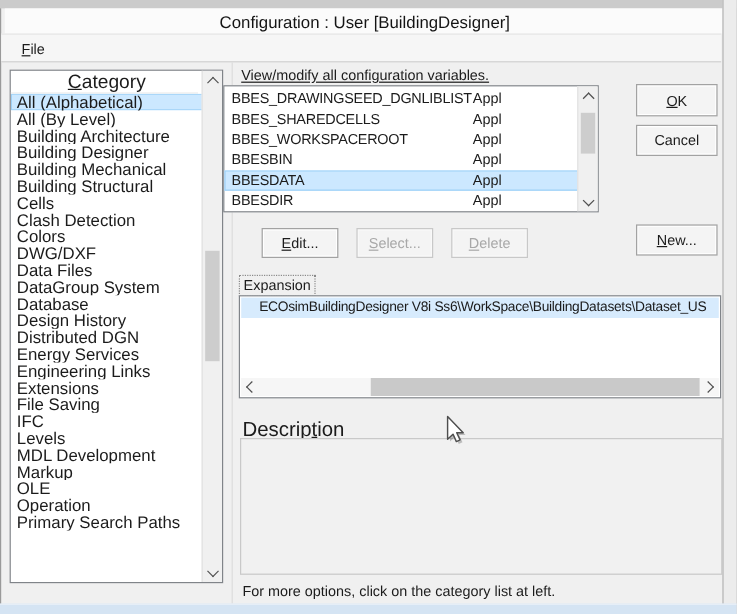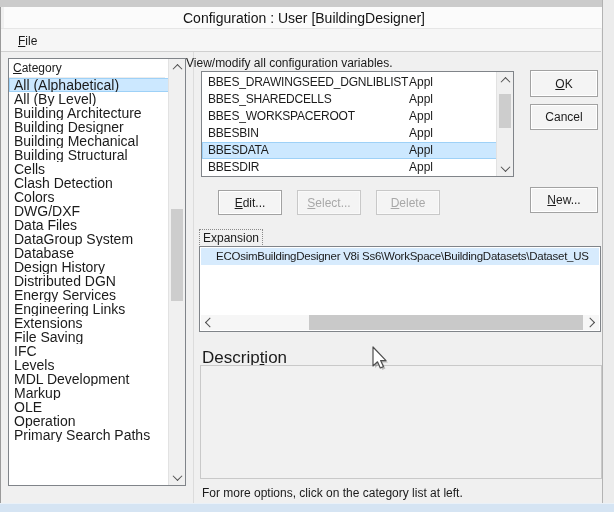--- a/index.html
+++ b/index.html
@@ -39,30 +39,30 @@
   .sb-thumb { position:absolute; left:2px; right:2px; background:#cdcdcd; }
   .chev { width:6px; height:6px; border:0 solid #4f4f4f; }
   .chev.up    { border-top-width:1.6px;  border-left-width:1.6px;  transform:rotate(45deg) translate(1px,1px); }
   .chev.down  { border-bottom-width:1.6px; border-right-width:1.6px; transform:rotate(45deg) translate(-1px,-1px); }
   .chev.left  { border-left-width:1.6px; border-bottom-width:1.6px; transform:rotate(45deg) translate(1px,-1px); }
   .chev.right { border-top-width:1.6px;  border-right-width:1.6px;  transform:rotate(45deg) translate(-1px,1px); }
 
   
   .cat-box { left:8px; top:58px; width:178px; height:428px; }
   .cat-header {
-    height:19px; line-height:19px; padding-left:4px; font-size:12px;
-    width:156px; box-sizing:border-box; border-bottom:1px solid #ececec; white-space:nowrap;
+    height:19px; line-height:19px; padding-left:4px; font-size:16px;
+    width:156px; box-sizing:border-box; border-bottom:1px solid #ececec; white-space:nowrap;text-align:center;
   }
   .cat-items { width:161px; overflow:hidden; }
   .cat-item { height:14px; line-height:15px; font-size:14px; padding-left:5px; white-space:nowrap; overflow:hidden; cursor:default; }
   .cat-item.selected { background:#cce8ff; box-shadow: inset 0 0 0 1px #9ed1f7; }
 
   
-  .var-caption { position:absolute; left:186px; top:56px; font-size:12px; white-space:nowrap; }
-  .var-box { left:201px; top:71px; width:313px; height:106px; }
+  .var-caption { position:absolute; left:201px; top:56px; font-size:12px; white-space:nowrap;text-decoration:underline; }
+  .var-box { left:186px; top:71px; width:313px; height:106px; }
   .var-rows { width:295px; padding-top:2px; }
   .var-row { position:relative; height:17px; line-height:17px; font-size:12px; white-space:nowrap; cursor:default; }
   .var-row.selected { background:#cce8ff; box-shadow: inset 0 0 0 1px #9ed1f7; }
   .var-name { padding-left:6px; letter-spacing:-0.2px; }
   .var-level { position:absolute; left:207px; top:0; }
 
   
   .btn {
     position:absolute; box-sizing:border-box; display:flex; align-items:center; justify-content:center;
     font-size:12px; color:#1c1c1c; background:#f4f4f4; border:1px solid #a2a2a2;

